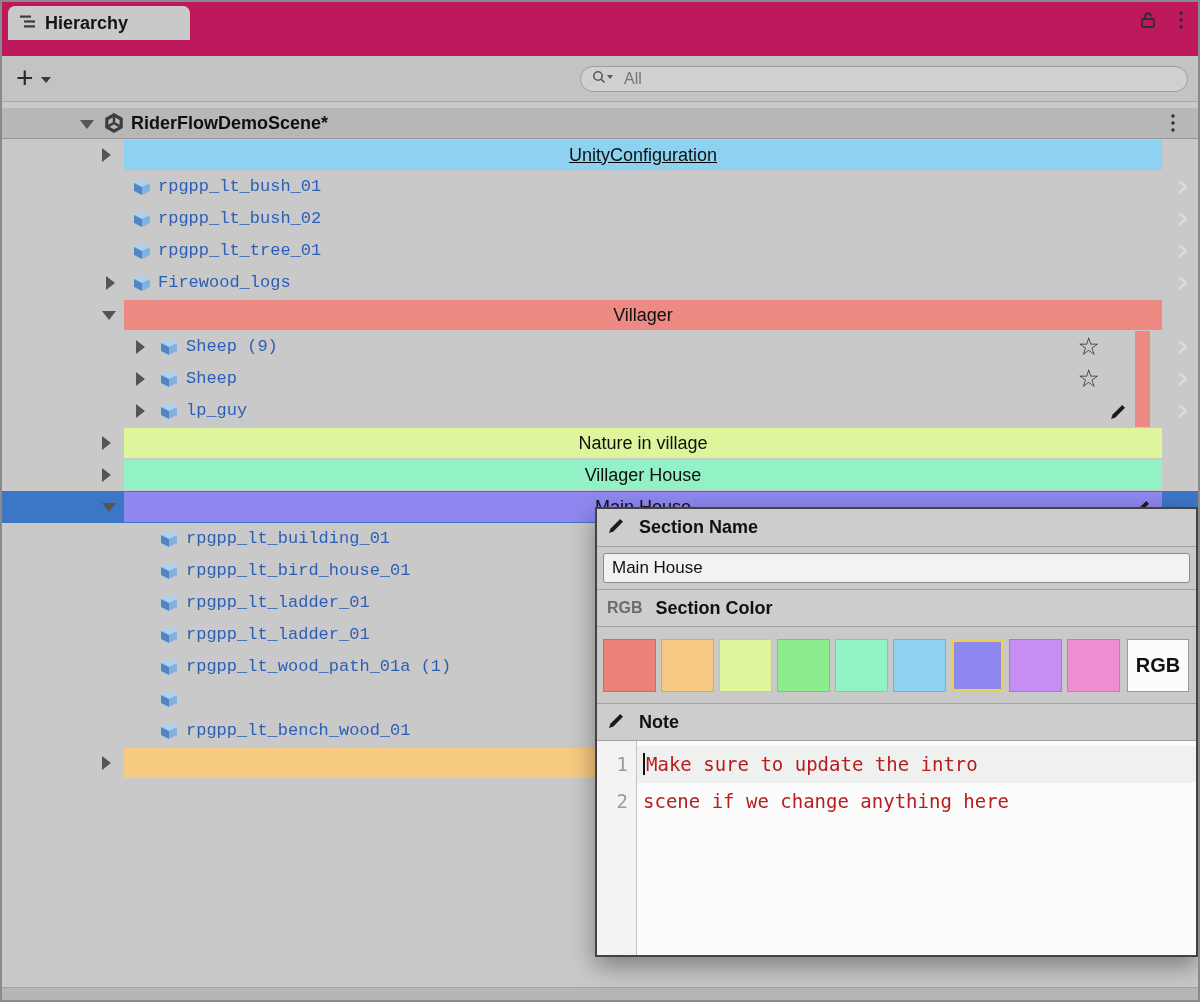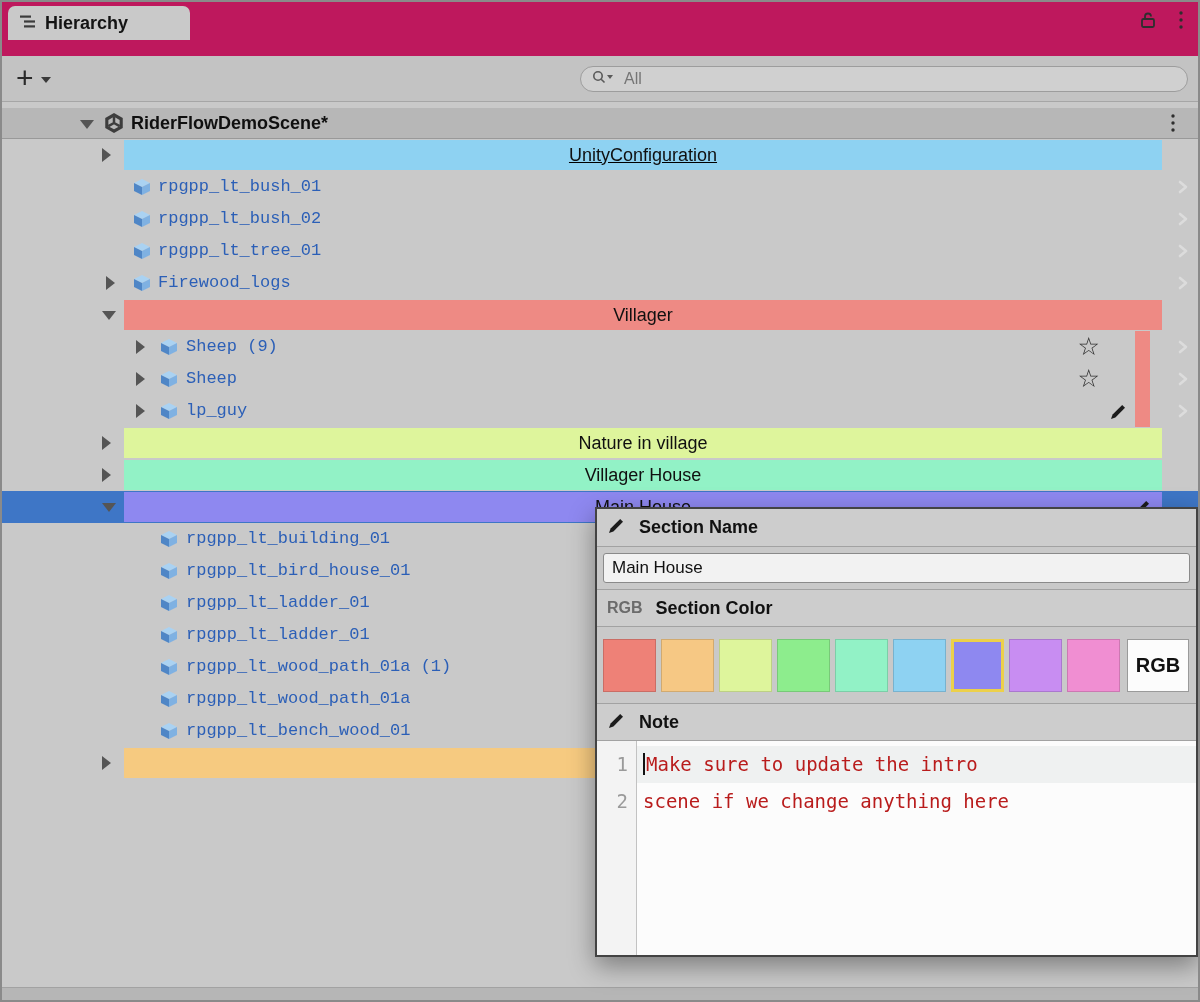--- a/index.html
+++ b/index.html
@@ -353,21 +353,20 @@
       <span class="lbl l2">rpgpp_lt_wood_path_01a (1)</span>
     </div>
     <div class="row">
       <span class="cube c2">
           <svg width="18" height="18" viewBox="0 0 18 18">
             <polygon points="9,1 17,5 9,9 1,5" fill="#aad2f2"></polygon>
             <polygon points="1,5 9,9 9,17 1,13" fill="#4f86c6"></polygon>
             <polygon points="17,5 9,9 9,17 17,13" fill="#7fb1e2"></polygon>
           </svg>
         </span>
-      <span class="lbl l2">rpgpp_lt_wood_path_01a</span>
     </div>
     <div class="row">
       <span class="cube c2">
           <svg width="18" height="18" viewBox="0 0 18 18">
             <polygon points="9,1 17,5 9,9 1,5" fill="#aad2f2"></polygon>
             <polygon points="1,5 9,9 9,17 1,13" fill="#4f86c6"></polygon>
             <polygon points="17,5 9,9 9,17 17,13" fill="#7fb1e2"></polygon>
           </svg>
         </span>
       <span class="lbl l2">rpgpp_lt_bench_wood_01</span>

